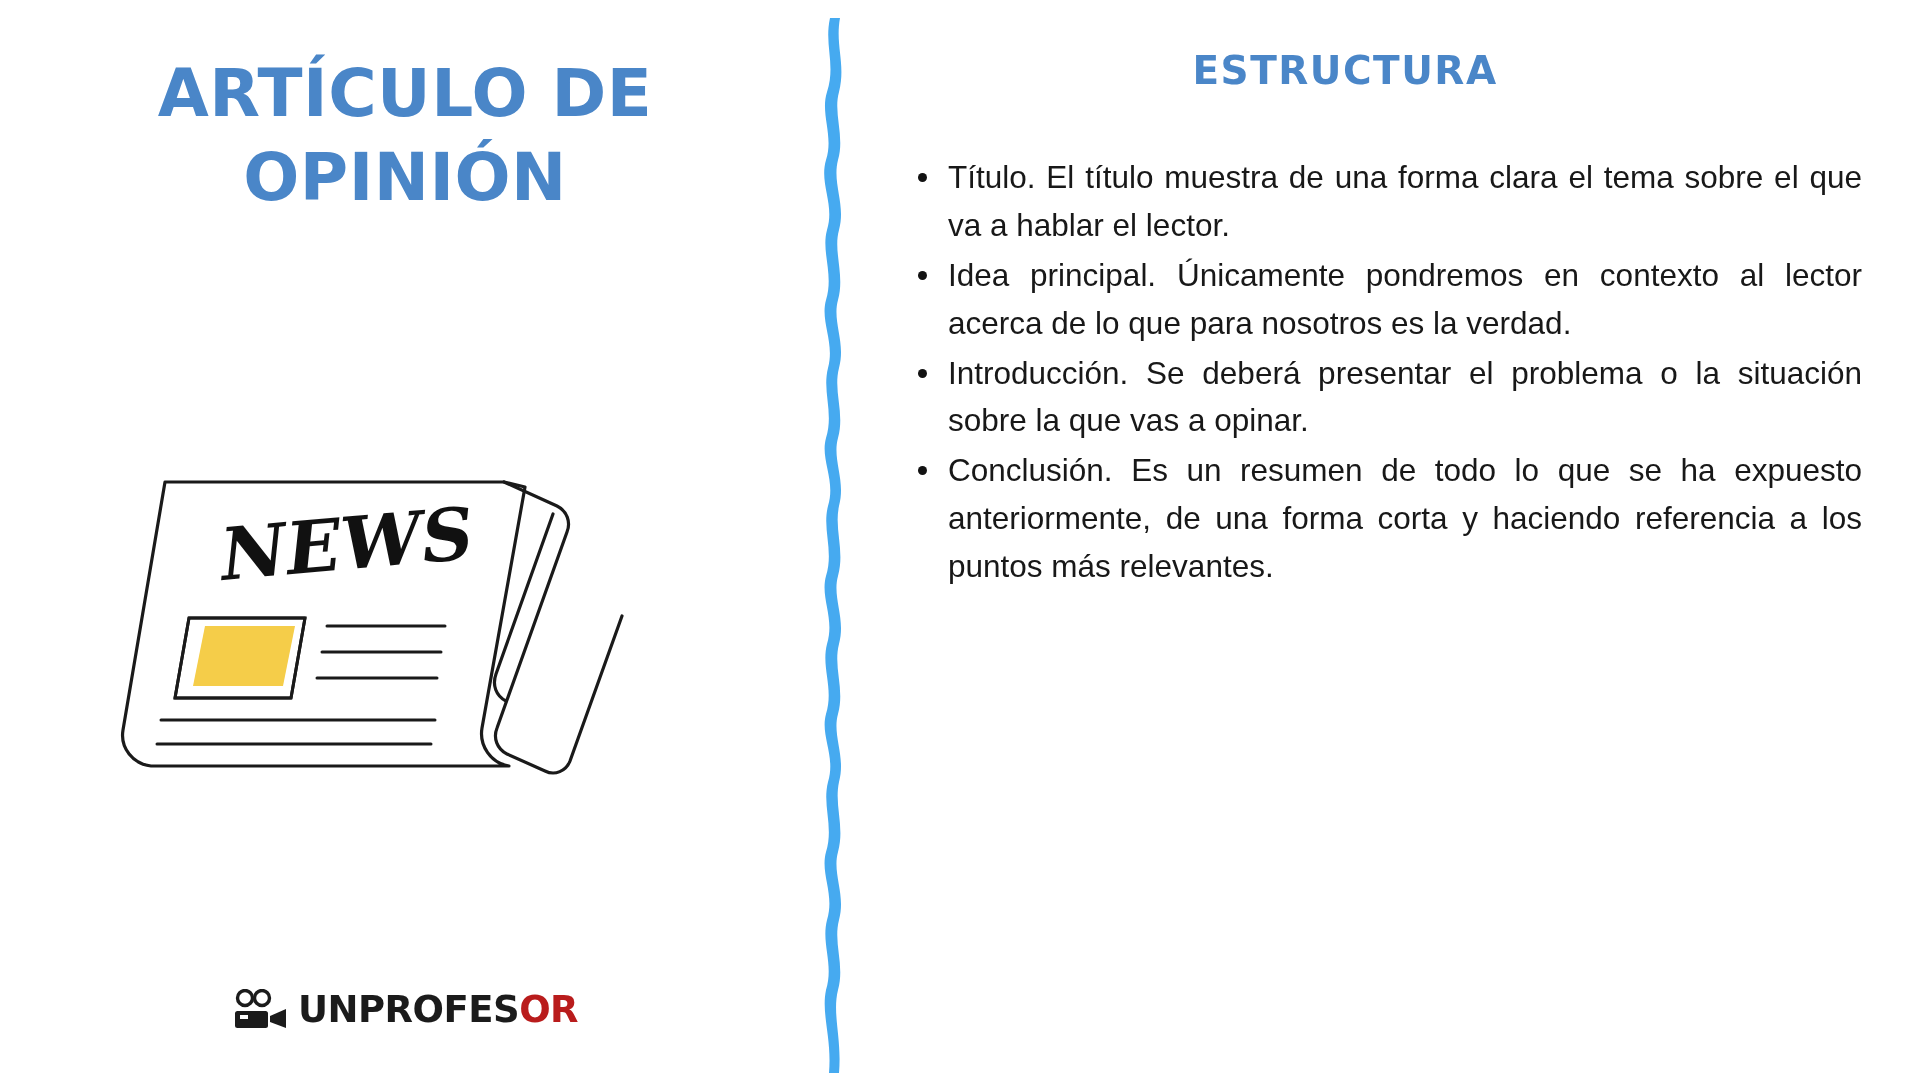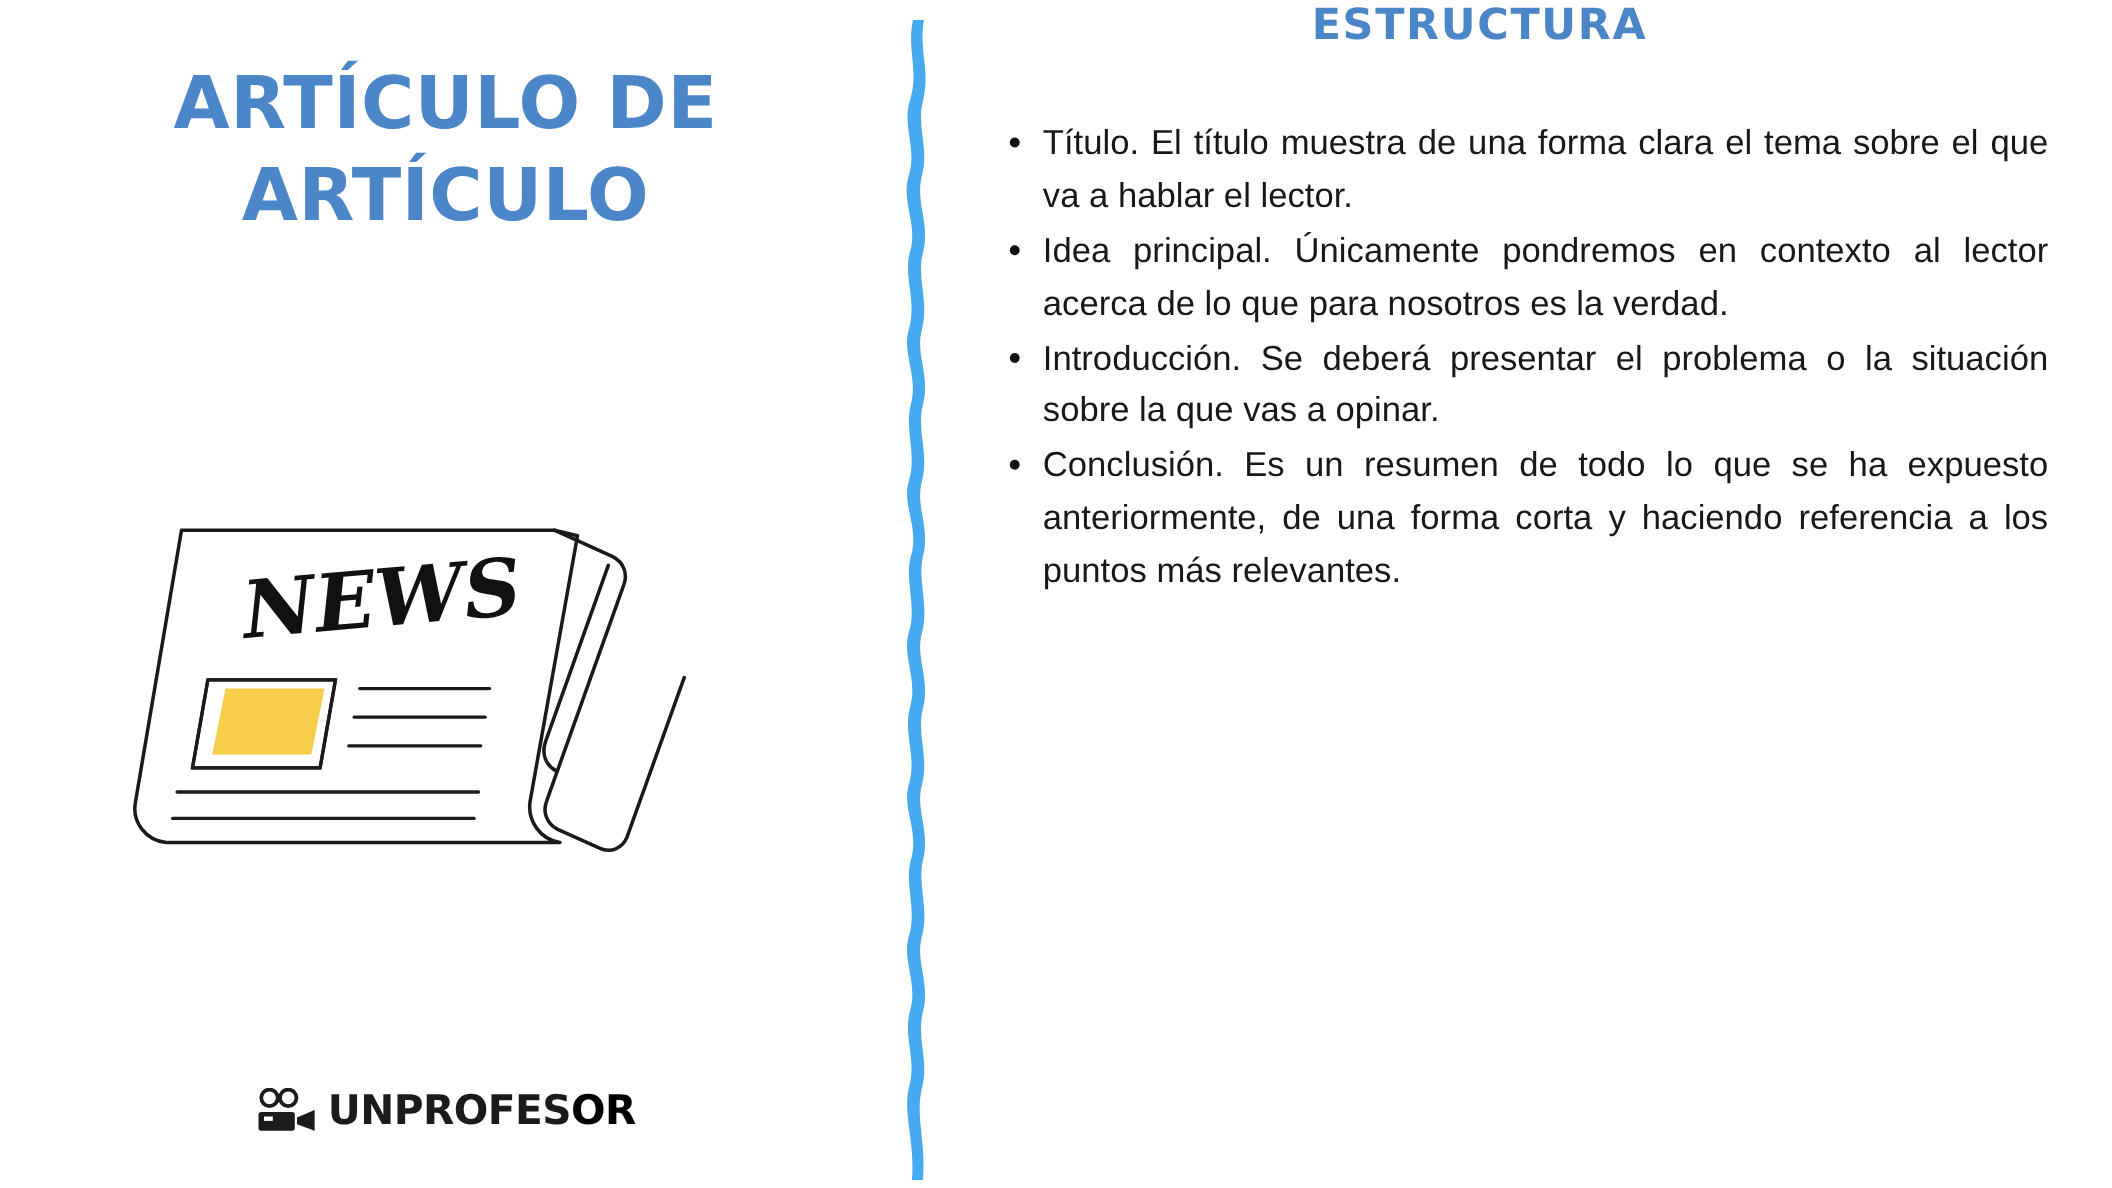--- a/index.html
+++ b/index.html
@@ -73,38 +73,39 @@
     flex: 0 0 auto;
   }
   .logo-text {
     font-family: "DejaVu Sans", sans-serif;
     font-weight: bold;
     font-size: 37px;
     letter-spacing: -0.5px;
     color: #1b1b1b;
   }
   .logo-text .accent {
-    color: #000000;
+    color: #b91c1c;
   }
 
   
   .divider {
     position: absolute;
     left: 812px;
     top: 18px;
     width: 40px;
     height: 1055px;
   }
 
   
   .right-panel {
     position: relative;
     margin-left: 70px;
     width: 1020px;
     height: 1080px;
+    padding-top: 48px;
     box-sizing: border-box;
   }
   .section-heading {
     color: #4a86c8;
     font-family: "DejaVu Sans", sans-serif;
     font-weight: bold;
     font-size: 39px;
     letter-spacing: 1.5px;
     text-align: center;
     padding-right: 90px;
@@ -136,21 +137,21 @@
 </style>
 </head>
 <body>
 
 <div class="slide">
 
   <div class="left-panel">
 
     <div class="title">
       <span class="title-line">ARTÍCULO DE</span>
-      <span class="title-line">ARTÍCULO</span>
+      <span class="title-line">OPINIÓN</span>
     </div>
 
     <div class="news-illustration">
       <svg viewBox="0 0 540 370" width="540" height="370" xmlns="http://www.w3.org/2000/svg">
         <g fill="none" stroke="#1a1a1a" stroke-width="3.2" stroke-linejoin="round" stroke-linecap="round">
 
           <path d="M399 52 L452 76 C462 81 466 92 462 102 L392 298 C388 308 392 319 402 324 L440 341
                    C450 346 461 341 465 331 L517 186"></path>
           <path d="M448 84 L391 244 C387 255 391 266 401 271"></path>
 

